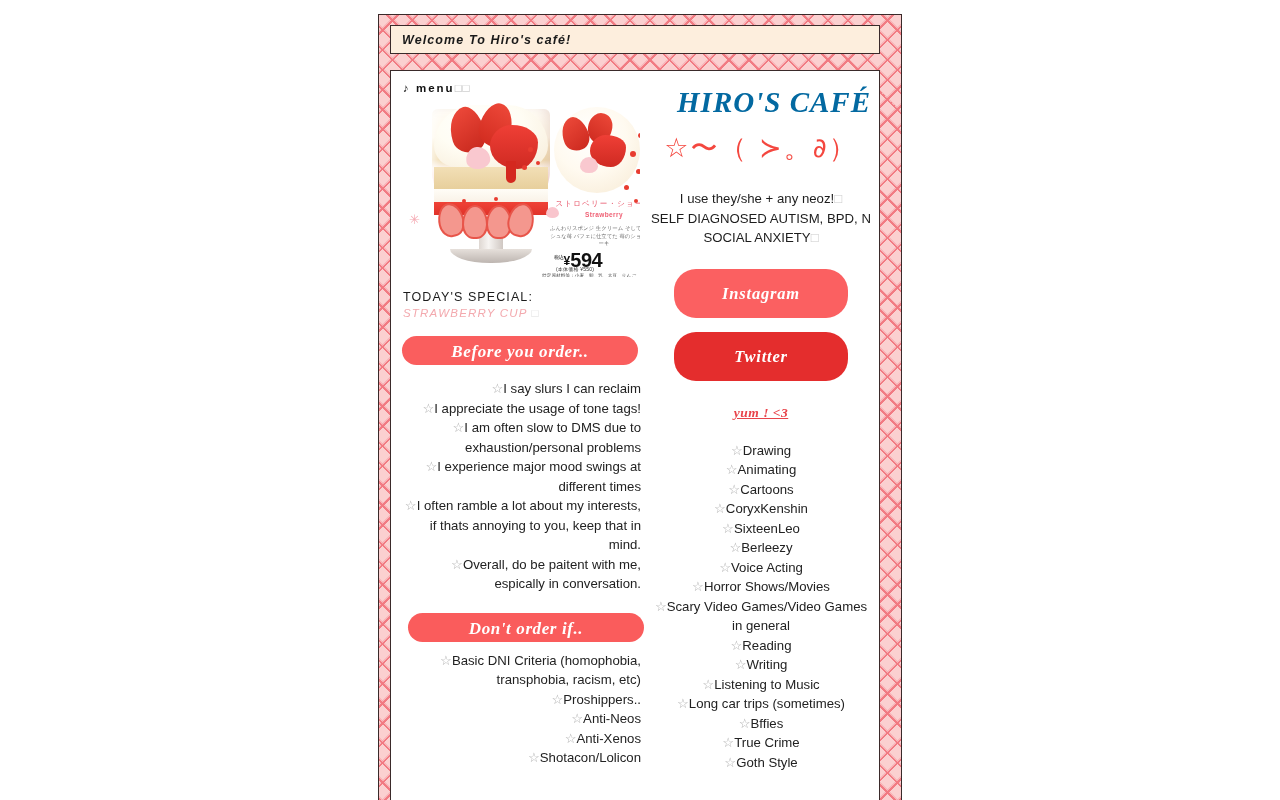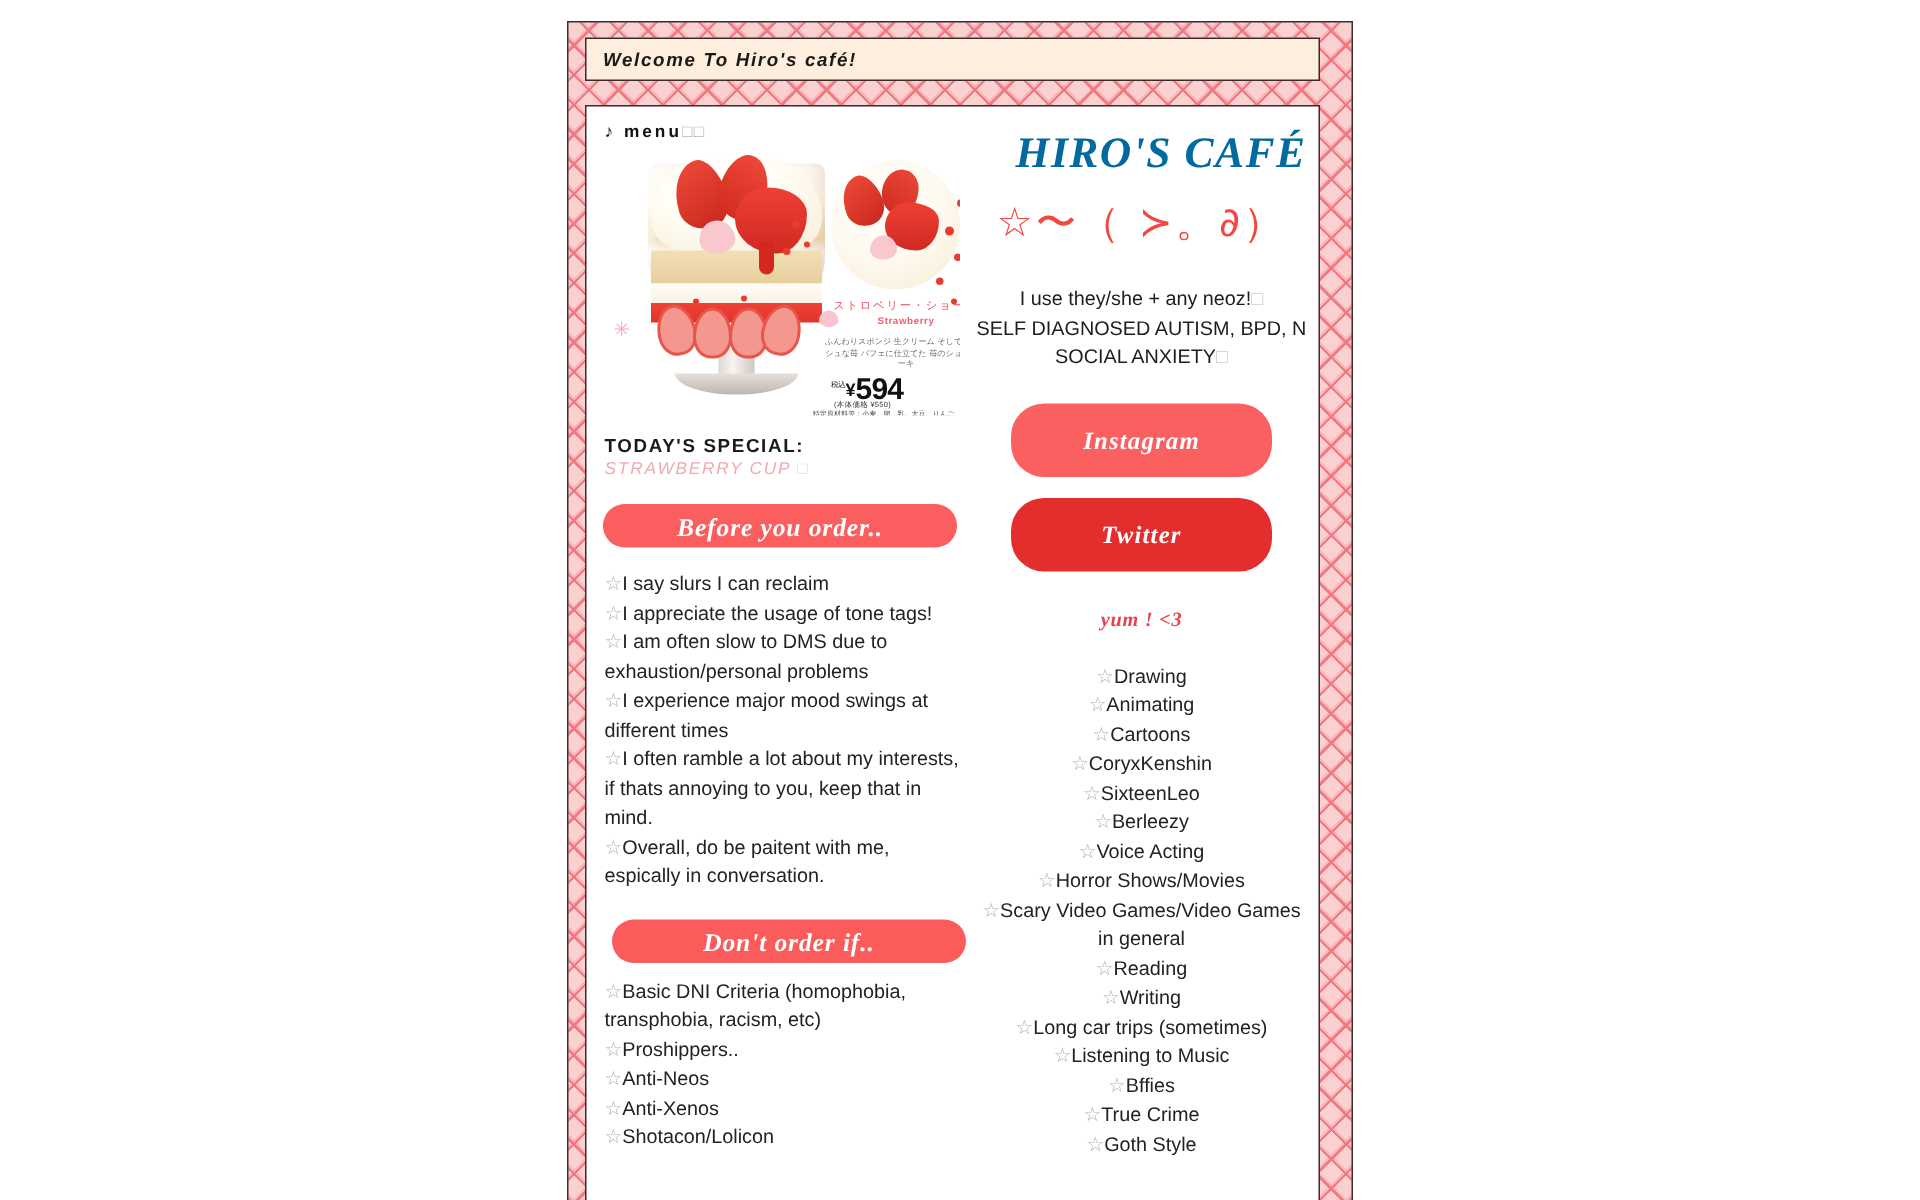--- a/index.html
+++ b/index.html
@@ -169,21 +169,21 @@
   .jp-price .tax{font-size:5px;vertical-align:8px;letter-spacing:-.2px;}
   .jp-price .yen{font-size:12px;font-weight:bold;vertical-align:2px;}
   .jp-price .num{font-size:20px;font-weight:bold;letter-spacing:-.5px;}
   .jp-price2{position:absolute;left:154px;top:163px;width:100px;
     font-size:5px;color:#333;letter-spacing:.2px;}
   .jp-alg{position:absolute;left:140px;top:170px;width:118px;
     font-size:4.6px;color:#444;letter-spacing:.1px;white-space:nowrap;}
 
   
   .special-head{
-    margin:13px 0 3px 1px;font-size:12.5px;letter-spacing:1.1px;color:#1b1b1b;font-weight:bold;
+    margin:13px 0 3px 1px;font-size:12.5px;letter-spacing:1.1px;color:#1b1b1b;
   }
   .special-sub{
     margin:0 0 0 1px;font-size:11.5px;font-style:italic;letter-spacing:1.2px;
     color:#f3a9ae;
   }
   .special-sub .tofu{color:#dedede;}
 
   
   .pill{
     display:block;box-sizing:border-box;
@@ -195,21 +195,21 @@
   }
   .pill-left{width:236px;height:29px;line-height:29px;font-size:17px;letter-spacing:.6px;}
   #btn-before{margin:17px 0 0 0px;background:#fa5e5e;}
   #btn-dont{margin:19px 0 0 6px;background:#fa5c5c;}
   .pill-right{width:174px;height:49px;line-height:33px;font-size:16.5px;letter-spacing:.8px;margin:0 auto;}
   #btn-instagram{background:#fb6061;margin-top:21px;}
   #btn-twitter{background:#e42d2d;margin-top:14px;}
 
   
   .list-block{
-    width:238px;margin:14px 0 0 1px;text-align:left;
+    width:238px;margin:14px 0 0 1px;text-align:right;
     font-size:13.2px;line-height:19.5px;color:#222;
   }
   .list-block .star{color:#b0b0b0;}
   .list-block.dni{margin-top:9px;}
 
   
   .cafe-title{
     text-align:right;margin:4px 0 0 0;
     font-family:"Liberation Serif","DejaVu Serif",serif;
     font-weight:bold;font-style:italic;
@@ -224,20 +224,21 @@
     text-align:center;margin:23px 0 0 0;
     font-size:13.2px;line-height:19.5px;color:#1d1d1d;
   }
   .bio b{font-weight:bold;}
   .bio .tofu{color:#cccccc;}
   .yum{
     text-align:center;margin:24px 0 0 0;
     font-family:"Liberation Serif","DejaVu Serif",serif;
     font-weight:bold;font-style:italic;font-size:13.5px;color:#e8434a;
     letter-spacing:.5px;
+    text-decoration:underline;
   }
   .likes{
     margin:20px 0 0 0;text-align:center;
     font-size:13.2px;line-height:19.5px;color:#222;
   }
   .likes .star{color:#b0b0b0;}
 </style>
 </head>
 <body>
 
@@ -356,22 +357,22 @@
             <div><span class="star">☆</span><span>Animating</span></div>
             <div><span class="star">☆</span><span>Cartoons</span></div>
             <div><span class="star">☆</span><span>CoryxKenshin</span></div>
             <div><span class="star">☆</span><span>SixteenLeo</span></div>
             <div><span class="star">☆</span><span>Berleezy</span></div>
             <div><span class="star">☆</span><span>Voice Acting</span></div>
             <div><span class="star">☆</span><span>Horror Shows/Movies</span></div>
             <div><span class="star">☆</span><span>Scary Video Games/Video Games in general</span></div>
             <div><span class="star">☆</span><span>Reading</span></div>
             <div><span class="star">☆</span><span>Writing</span></div>
+            <div><span class="star">☆</span><span>Listening to Music</span></div>
             <div><span class="star">☆</span><span>Long car trips (sometimes)</span></div>
-            <div><span class="star">☆</span><span>Listening to Music</span></div>
             <div><span class="star">☆</span><span>Bffies</span></div>
             <div><span class="star">☆</span><span>True Crime</span></div>
             <div><span class="star">☆</span><span>Goth Style</span></div>
           </div>
 
       </div>
 
     </div>
   </div>
 </div>

